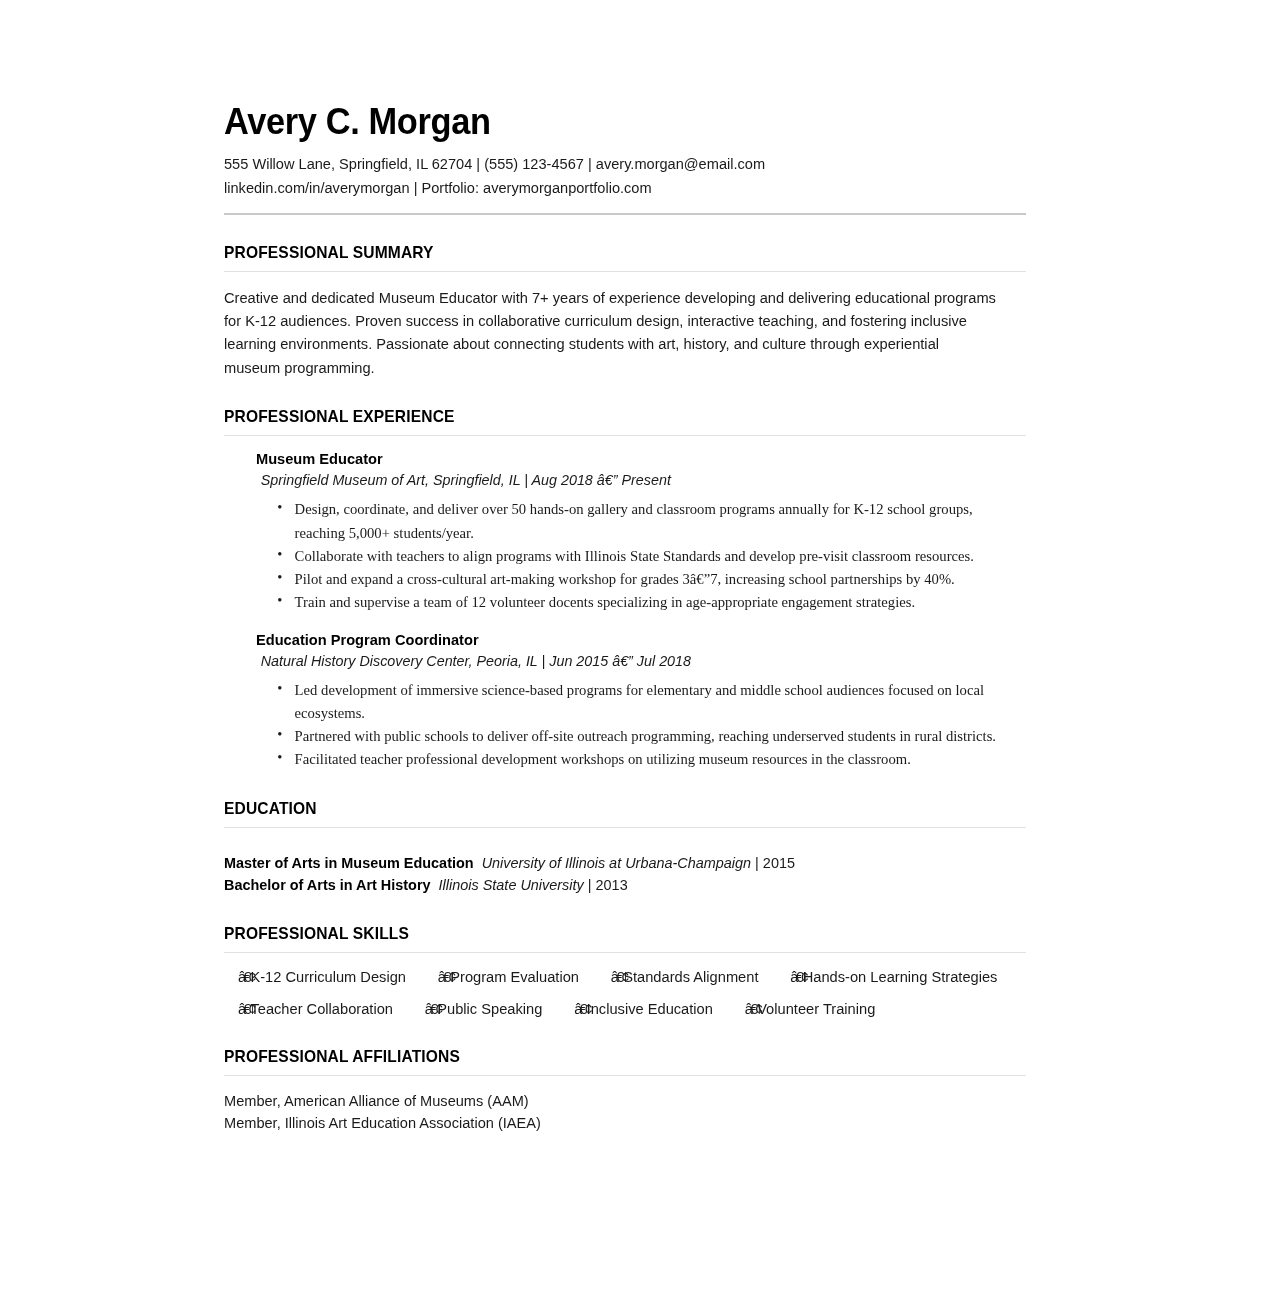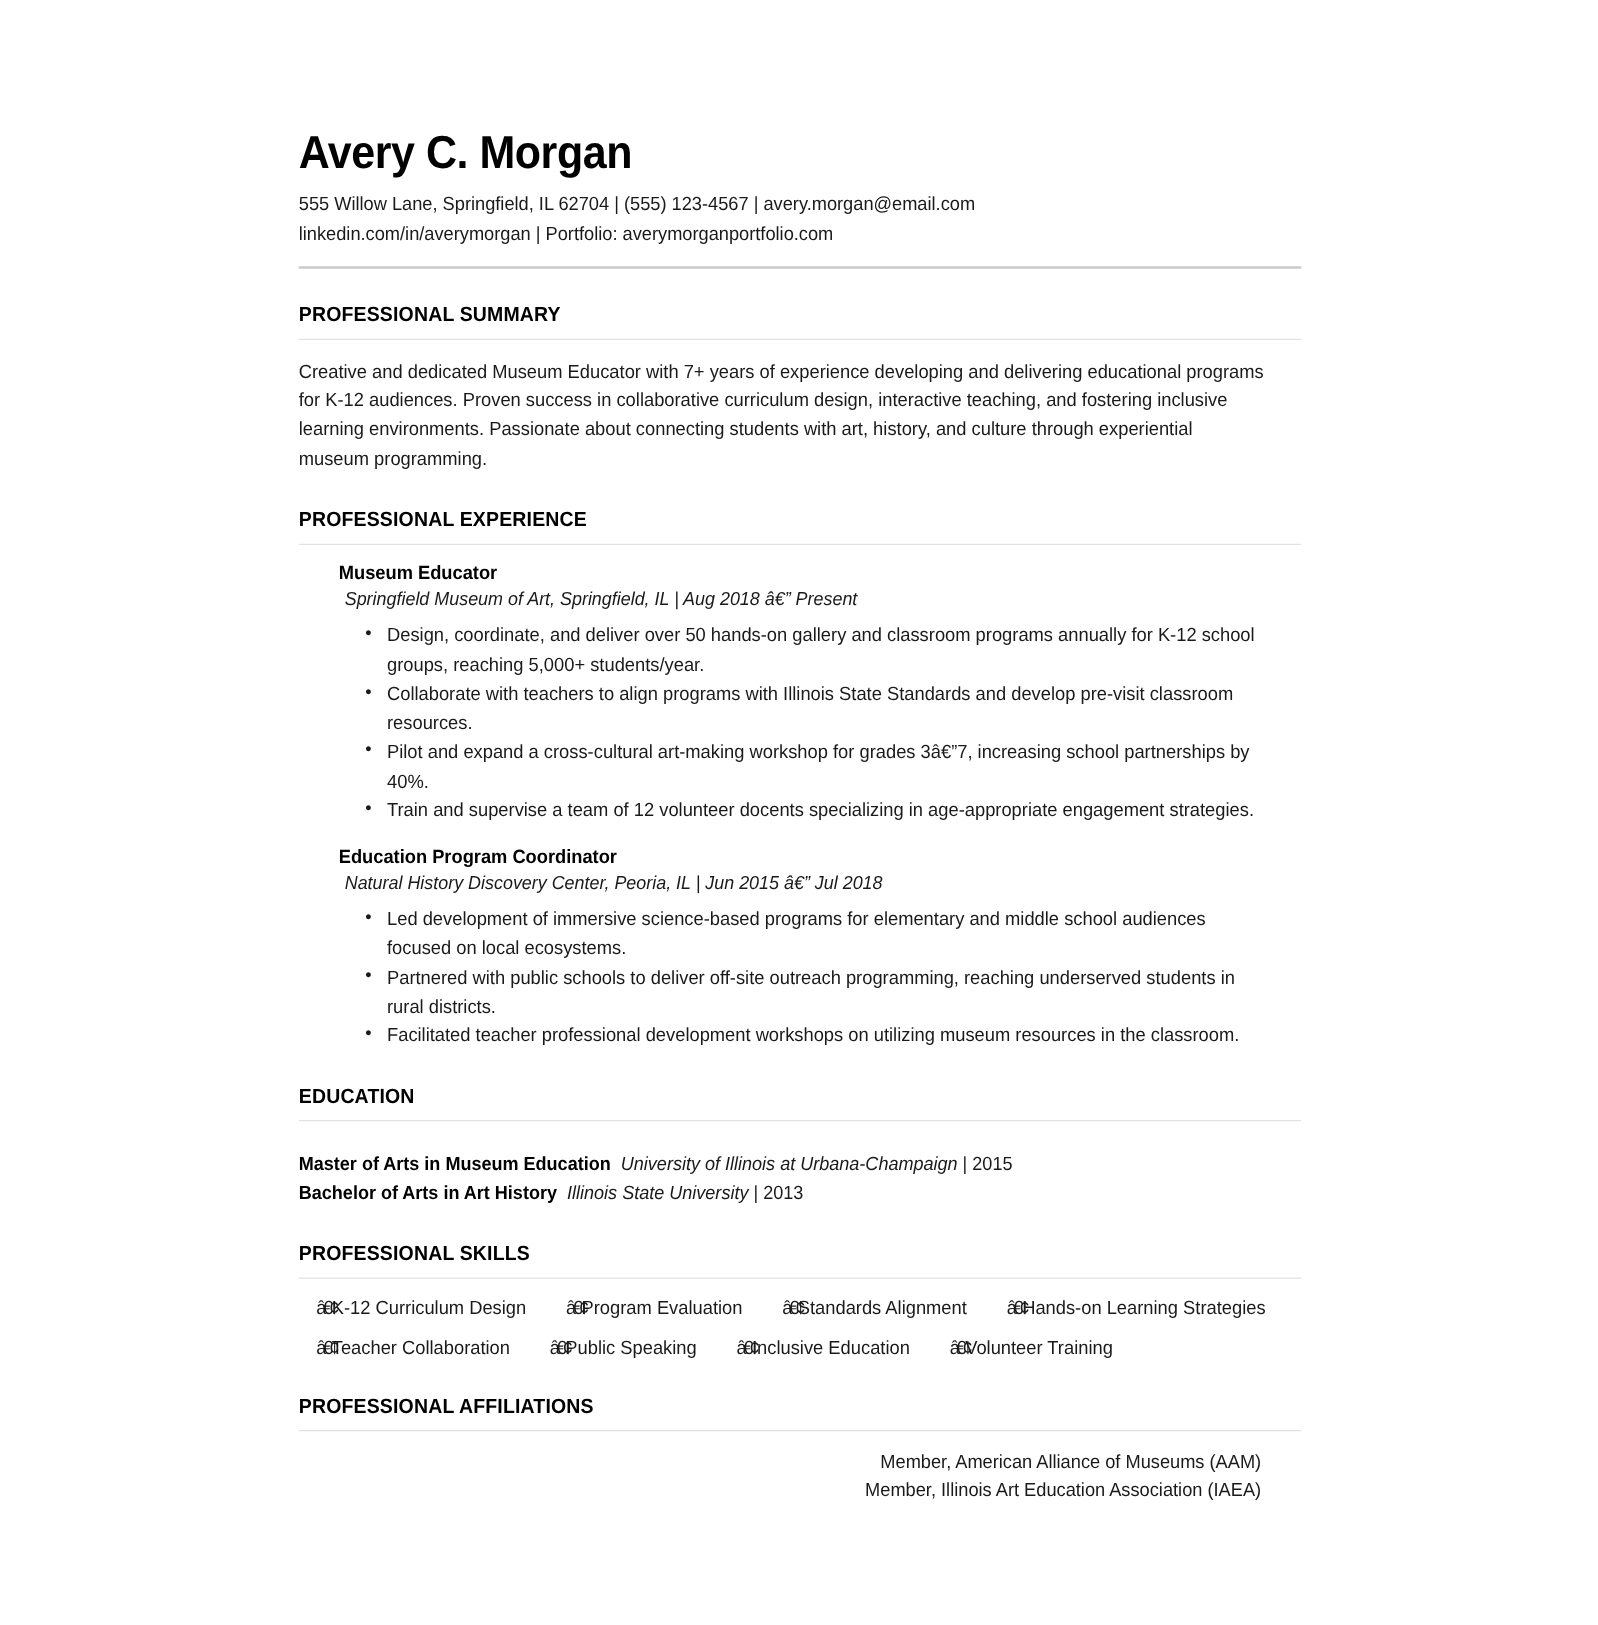--- a/index.html
+++ b/index.html
@@ -10,21 +10,21 @@
   body {
     width: 1278px;
     height: 1300px;
     font-family: "Liberation Sans", sans-serif;
     color: #1a1a1a;
     position: relative;
     overflow: hidden;
   }
   .page {
     position: absolute;
-    left: 239px;
+    left: 224px;
     top: 0;
     width: 802px;
   }
 
   
   .name {
     font-size: 37px;
     font-weight: bold;
     letter-spacing: -0.4px;
     color: #000000;
@@ -93,20 +93,21 @@
     color: #1a1a1a;
     margin-top: 3px;
     padding-left: 5px;
     transform: scaleX(0.955);
     transform-origin: left center;
   }
   .bullets {
     list-style: none;
     margin: 9px 0 0 0;
     padding: 0;
+    font-family: Liberation Serif, serif;
   }
   .bullets li {
     position: relative;
     font-size: 15.2px;
     line-height: 1.53;
     padding-left: 40px;
     margin-bottom: 0px;
     transform: scaleX(0.965);
     transform-origin: left center;
   }
@@ -149,21 +150,21 @@
     line-height: 1.3;
     white-space: nowrap;
     margin-right: 33px;
   }
   .skill .moji {
     letter-spacing: -3.1px;
     margin-right: -3.2px;
   }
 
   
-  .affil { margin-top: 14px; text-align: right; }
+  .affil { margin-top: 14px; }
   .affil-line {
     font-size: 15.2px;
     line-height: 1.47;
     transform: scaleX(0.96);
     transform-origin: left center;
   }
 </style>
 </head>
 <body>
 

